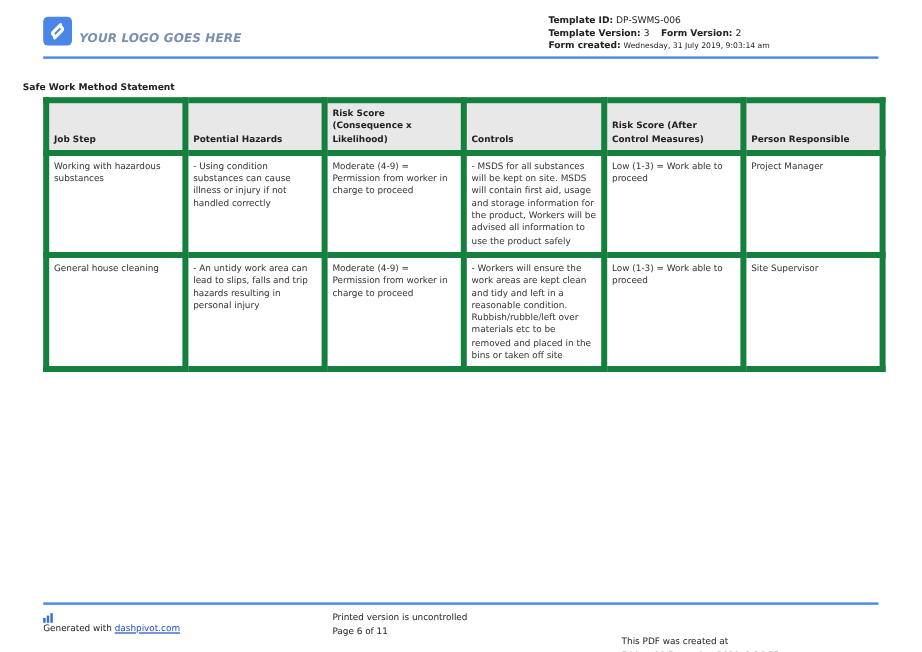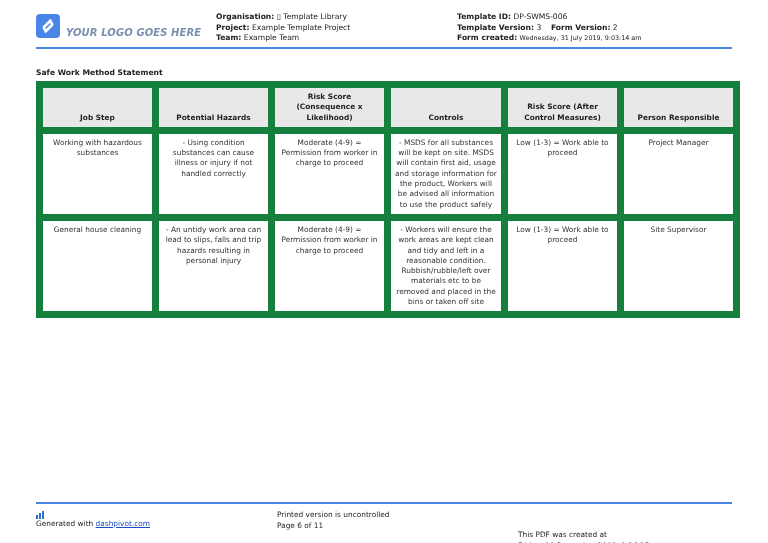--- a/index.html
+++ b/index.html
@@ -10,24 +10,24 @@
   .logo { position: absolute; left: 0; top: 14px; display: flex; align-items: flex-end; }
   .logo-box { width: 24px; height: 24px; border-radius: 4px; background: #4a86e8; display: flex; align-items: center; justify-content: center; }
   .logo-text { margin-left: 6px; font-size: 10px; font-weight: bold; font-style: italic; color: #7a8fb0; letter-spacing: 0.1px; }
   .meta-col { position: absolute; top: 12px; font-size: 7.6px; line-height: 10.5px; color: #222; }
   .meta-col b { font-weight: bold; }
   .meta-col .small { font-size: 6.4px; margin-top: 48px; }
   .meta-mid { left: 180px; }
   .meta-right { left: 421px; }
   .header-rule { position: absolute; left: 0; top: 47px; width: 696px; height: 2px; background: #4a86e8; }
 
-  .section-title { position: absolute; left: 36px; top: 68px; font-size: 7.6px; font-weight: bold; text-align: right; }
+  .section-title { position: absolute; left: 19px; top: 68px; font-size: 7.6px; font-weight: bold; text-align: right; }
 
   table.swms { position: absolute; left: 36px; top: 81px; width: 697px; border-collapse: collapse; table-layout: fixed; font-size: 7.4px; line-height: 10.3px; }
-  table.swms th, table.swms td { border: 7px solid #15803d; padding: 4px 4px; vertical-align: top; text-align: center; }
+  table.swms th, table.swms td { border: 5px solid #15803d; padding: 4px 4px; vertical-align: top; text-align: left; }
   table.swms th { background: #e8e8e8; font-weight: bold; vertical-align: bottom; height: 28px; padding-bottom: 4px; }
   table.swms td { color: #333; }
   .r1 td { height: 80px; }
   .r2 td { height: 90px; margin-left: 31px; }
 
   .footer-rule { position: absolute; left: 36px; top: 502px; width: 696px; height: 2px; background: #4a86e8; }
   .footer { position: absolute; top: 510px; font-size: 7.4px; line-height: 10.5px; color: #222; }
   .f-left { left: 36px; display: flex; align-items: flex-start; flex-direction: column; }
   .f-mid { left: 277px; }
   .f-right { left: 518px; margin-top: 20px; }
@@ -42,25 +42,20 @@
   <div class="logo">
     <div class="logo-box">
       <svg width="16" height="16" viewBox="0 0 16 16">
         <path d="M10.5 2.5 L4.5 8.5 Q3.2 9.8 4.5 11.1 L5.2 11.8" stroke="#fff" stroke-width="2.6" fill="none" stroke-linecap="round"></path>
         <path d="M5.5 13.5 L11.5 7.5 Q12.8 6.2 11.5 4.9 L10.8 4.2" stroke="#fff" stroke-width="2.6" fill="none" stroke-linecap="round"></path>
       </svg>
     </div>
     <span class="logo-text">YOUR LOGO GOES HERE</span>
   </div>
 
-  <div class="meta-col meta-mid">
-    <div><b>Organisation:</b> <span>▯ Template Library</span></div>
-    <div><b>Project:</b> <span>Example Template Project</span></div>
-    <div><b>Team:</b> <span>Example Team</span></div>
-  </div>
 
   <div class="meta-col meta-right">
     <div><b>Template ID:</b> <span>DP-SWMS-006</span></div>
     <div><b>Template Version:</b> <span>3</span>&nbsp;&nbsp;&nbsp;&nbsp;<b>Form Version:</b> <span>2</span></div>
     <div><b>Form created:</b> <span class="small">Wednesday, 31 July 2019, 9:03:14 am</span></div>
   </div>
 
   <div class="header-rule"></div>
 </div>
 

